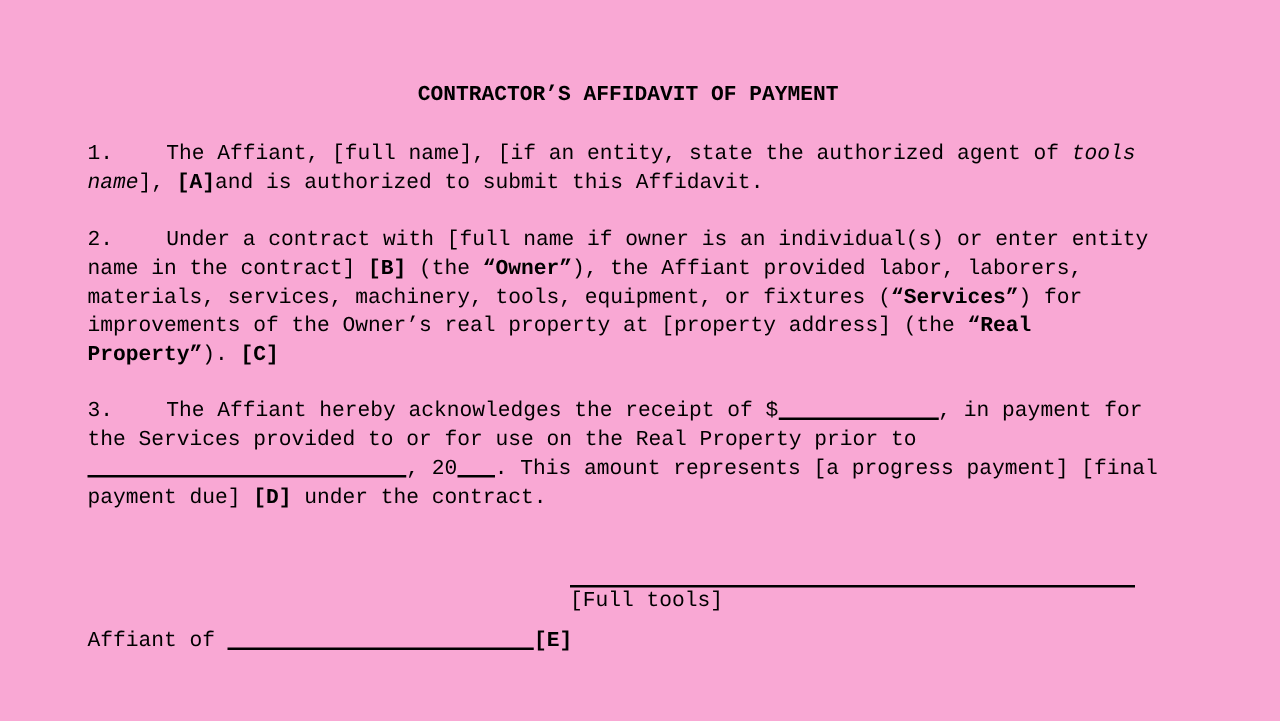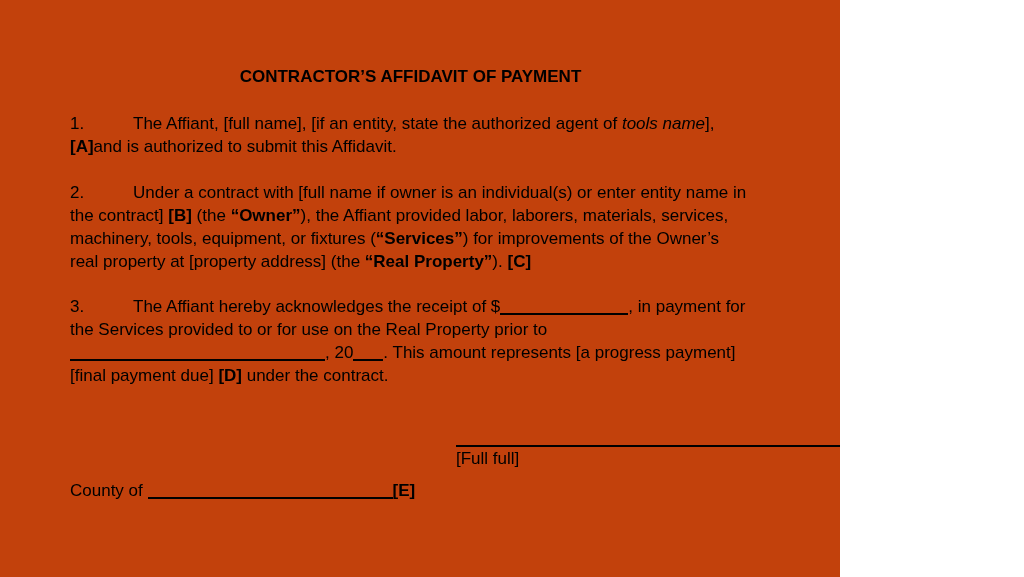--- a/index.html
+++ b/index.html
@@ -2,26 +2,26 @@
 <html><head>
 <meta charset="utf-8">
 <style>
   html, body {
     margin: 0;
     padding: 0;
     background: #ffffff;
   }
   .doc {
     position: relative;
-    width: 840px;
+    width: 1024px;
     height: 577px;
     box-sizing: border-box;
-    background: #c2410c;
+    background: #f9a8d4;
     color: #000000;
-    font-family: Liberation Sans, sans-serif;
+    font-family: Liberation Mono, monospace;
     font-size: 17px;
     line-height: 23px;
     padding: 65px 89px 0 70px;
     overflow: hidden;
   }
   .title {
     font-size: 17px;
     font-weight: bold;
     text-align: center;
     margin: 0 0 24px 0;
@@ -73,19 +73,19 @@
 
 
   <p class="para p1"><span class="num">1.</span><span>The Affiant, [full name], [if an entity, state the authorized agent of </span><span class="i">tools name</span><span>], </span><span class="b">[A]</span><span>and is authorized to submit this Affidavit.</span></p>
 
   <p class="para p2"><span class="num">2.</span><span>Under a contract with [full name if owner is an individual(s) or enter entity name in the contract] </span><span class="b">[B]</span><span> (the </span><span class="b">“Owner”</span><span>), the Affiant provided labor, laborers, materials, services, machinery, tools, equipment, or fixtures (</span><span class="b">“Services”</span><span>) for improvements of the Owner’s real property at [property address] (the </span><span class="b">“Real Property”</span><span>). </span><span class="b">[C]</span></p>
 
   <p class="para p3"><span class="num">3.</span><span>The Affiant hereby acknowledges the receipt of $</span><span class="blank" style="width: 128px;"></span><span>, in payment for the Services provided to or for use on the Real Property prior to </span><span class="blank" style="width: 255px;"></span><span>, 20</span><span class="blank" style="width: 30px;"></span><span>. This amount represents [a progress payment] [final payment due] </span><span class="b">[D]</span><span> under the contract.</span></p>
 
   <div class="sigblock">
     <div class="sigline"></div>
-    <div class="siglabel">[Full full]</div>
+    <div class="siglabel">[Full tools]</div>
   </div>
 
 
-  <div class="county-line"><span>County of </span><span class="blank" style="width: 245px;"></span><span class="b">[E]</span></div>
+  <div class="county-line"><span>Affiant of </span><span class="blank" style="width: 245px;"></span><span class="b">[E]</span></div>
 
 </div>
 
 </body></html>

